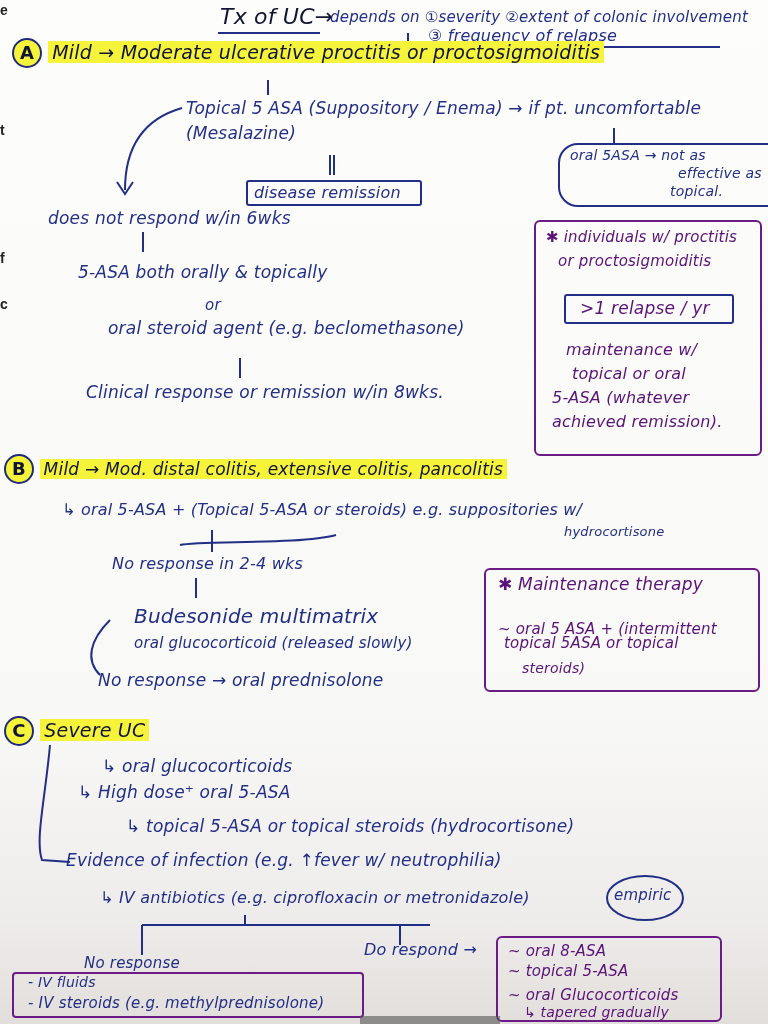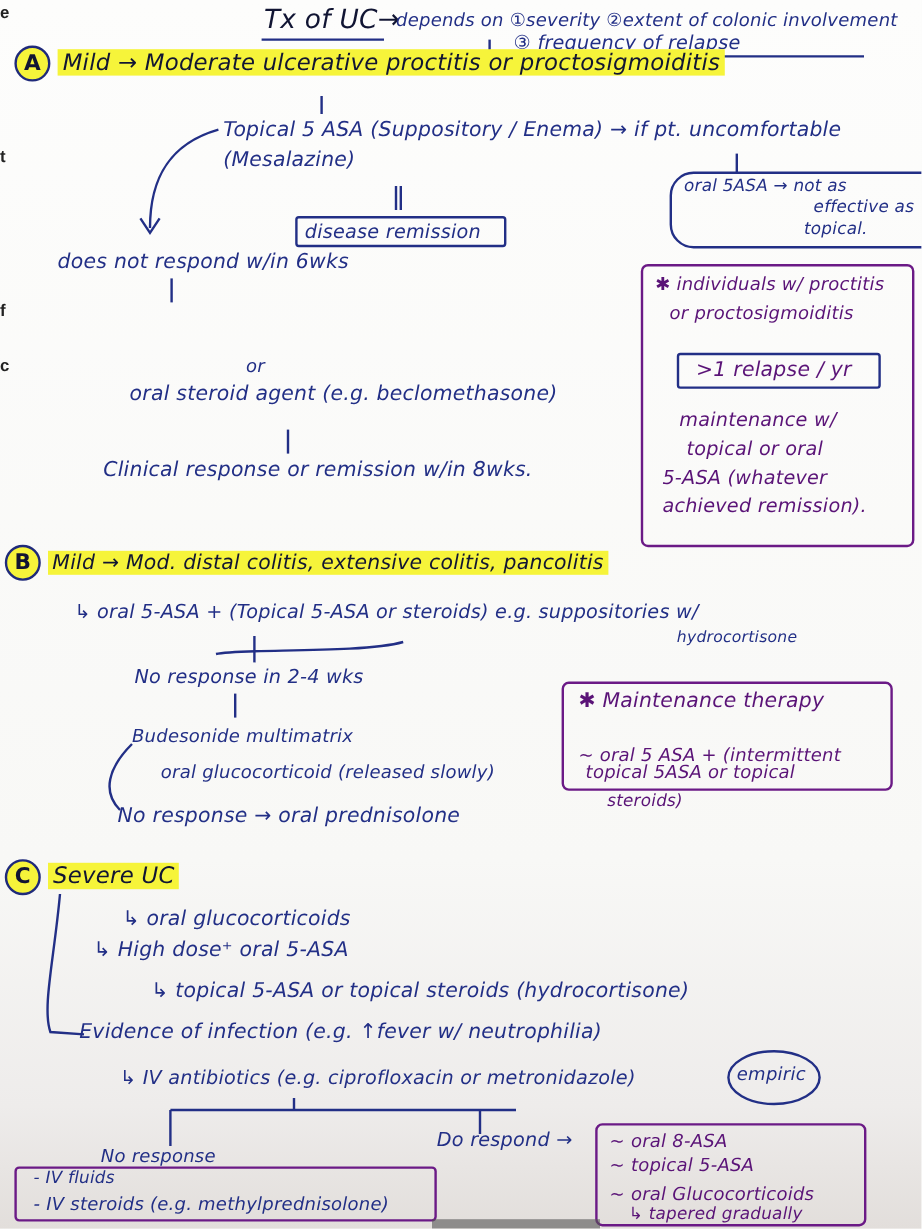--- a/index.html
+++ b/index.html
@@ -86,20 +86,21 @@
   <div class="txt blue" style="left:186px; top:123px; font-size:17px;">(Mesalazine)</div>
   <div class="box" style="left:246px; top:180px; width:176px; height:26px;">
     <div class="txt blue" style="left:6px; top:1px; font-size:16px;">disease remission</div>
   </div>
   <div class="box" style="left:558px; top:143px; width:240px; height:64px; border-radius:20px;">
     <div class="txt blue" style="left:10px; top:2px; font-size:14px;">oral 5ASA → not as</div>
     <div class="txt blue" style="left:118px; top:20px; font-size:14px;">effective as</div>
     <div class="txt blue" style="left:110px; top:38px; font-size:14px;">topical.</div>
   </div>
   <div class="txt blue" style="left:48px; top:208px; font-size:17px;">does not respond w/in 6wks</div>
+  <div class="txt blue" style="left:78px; top:262px; font-size:17px;">5-ASA both orally &amp; topically</div>
   <div class="txt blue" style="left:205px; top:296px; font-size:15px;">or</div>
   <div class="txt blue" style="left:108px; top:318px; font-size:17px;">oral steroid agent (e.g. beclomethasone)</div>
   <div class="txt blue" style="left:86px; top:382px; font-size:17px;">Clinical response or remission w/in 8wks.</div>
 
   <div class="pbox" style="left:534px; top:220px; width:228px; height:236px;">
     <div class="txt purple" style="left:10px; top:6px; font-size:15px;">✱ individuals w/ proctitis</div>
     <div class="txt purple" style="left:22px; top:30px; font-size:15px;">or proctosigmoiditis</div>
     <div class="box" style="left:28px; top:72px; width:170px; height:30px;">
       <div class="txt purple" style="left:14px; top:2px; font-size:17px;">&gt;1 relapse / yr</div>
     </div>
@@ -109,25 +110,25 @@
     <div class="txt purple" style="left:16px; top:190px; font-size:16px;">achieved remission).</div>
   </div>
 
   <div class="txt dark" style="left:4px; top:454px; font-size:17px;">
     <span class="circ">B</span>
     <span class="hl">Mild → Mod. distal colitis, extensive colitis, pancolitis</span>
   </div>
   <div class="txt blue" style="left:62px; top:500px; font-size:16px;">↳ oral 5-ASA + (Topical 5-ASA or steroids) e.g. suppositories w/</div>
   <div class="txt blue" style="left:564px; top:524px; font-size:13px;">hydrocortisone</div>
   <div class="txt blue" style="left:112px; top:554px; font-size:16px;">No response in 2-4 wks</div>
-  <div class="txt blue" style="left:110px; top:604px; font-size:15px;">Budesonide multimatrix</div>
+  <div class="txt blue" style="left:134px; top:604px; font-size:20px;">Budesonide multimatrix</div>
   <div class="txt blue" style="left:134px; top:634px; font-size:15px;">oral glucocorticoid (released slowly)</div>
   <div class="txt blue" style="left:98px; top:670px; font-size:17px;">No response → oral prednisolone</div>
 
-  <div class="pbox" style="left:468px; top:568px; width:276px; height:91px;">
+  <div class="pbox" style="left:484px; top:568px; width:276px; height:124px;">
     <div class="txt purple" style="left:12px; top:4px; font-size:17px;">✱ Maintenance therapy</div>
     <div class="txt purple" style="left:12px; top:38px; font-size:15px;margin-top:12px;">~ oral 5 ASA + (intermittent</div>
     <div class="txt purple" style="left:18px; top:64px; font-size:15px;">topical 5ASA or topical</div>
     <div class="txt purple" style="left:36px; top:90px; font-size:14px;">steroids)</div>
   </div>
 
   <div class="txt dark" style="left:4px; top:716px; font-size:19px;">
     <span class="circ">C</span>
     <span class="hl">Severe UC</span>
   </div>

